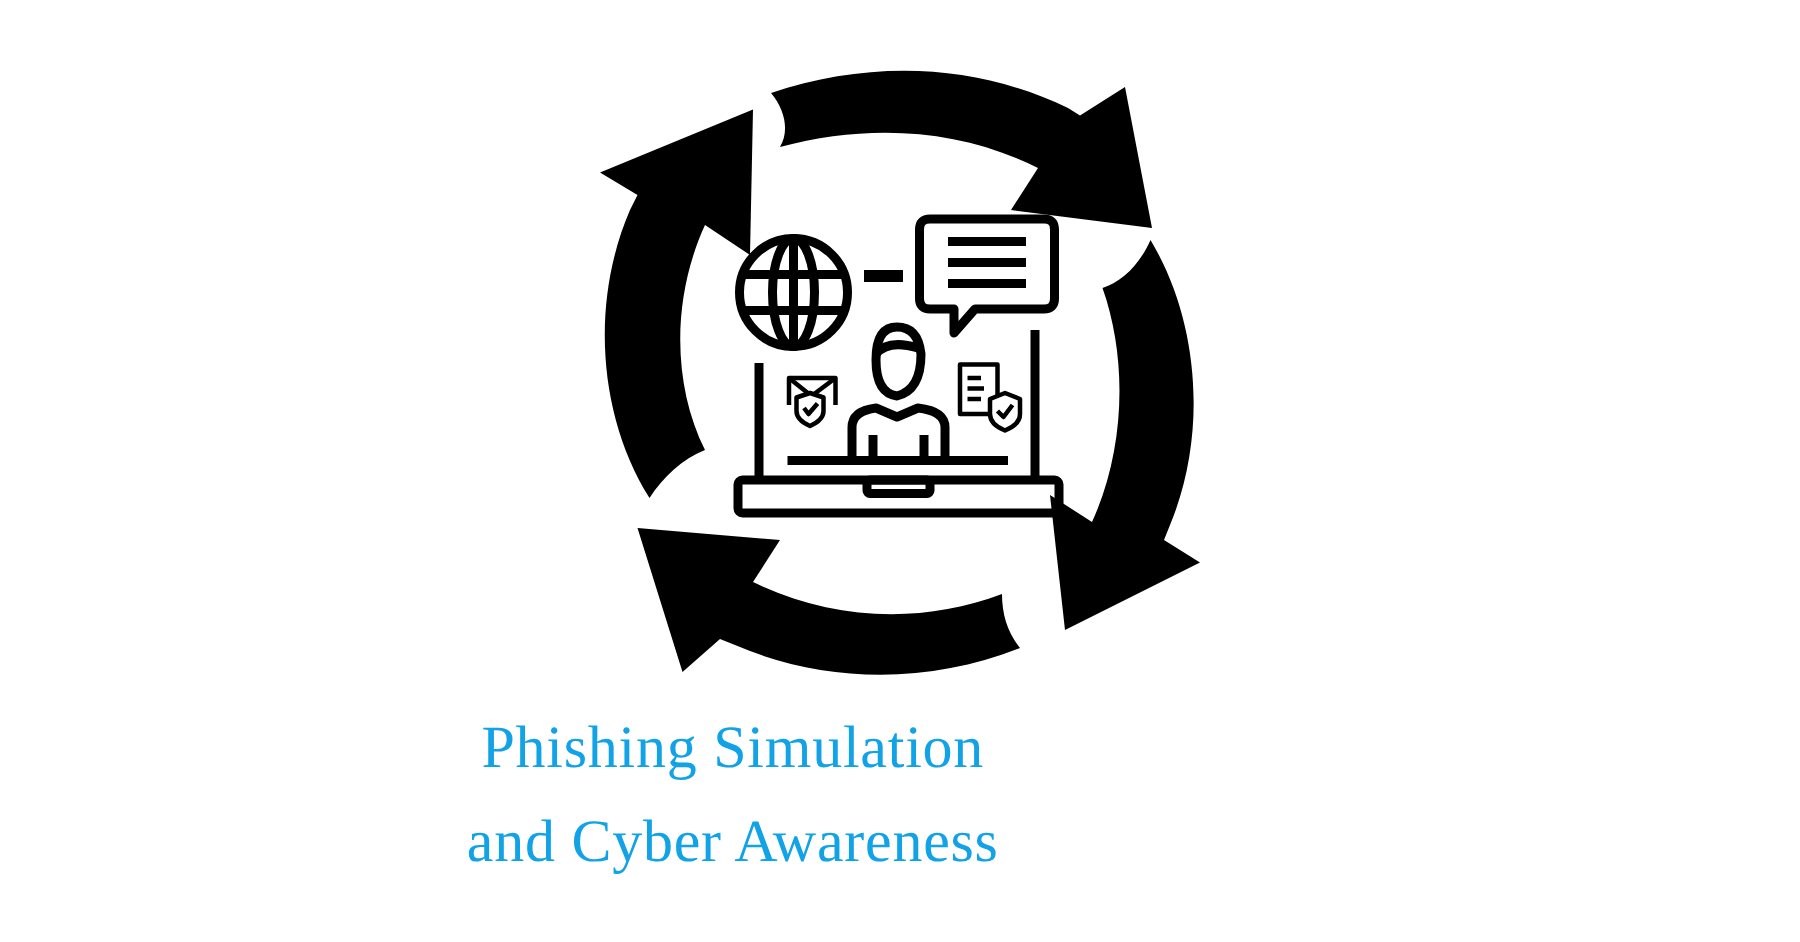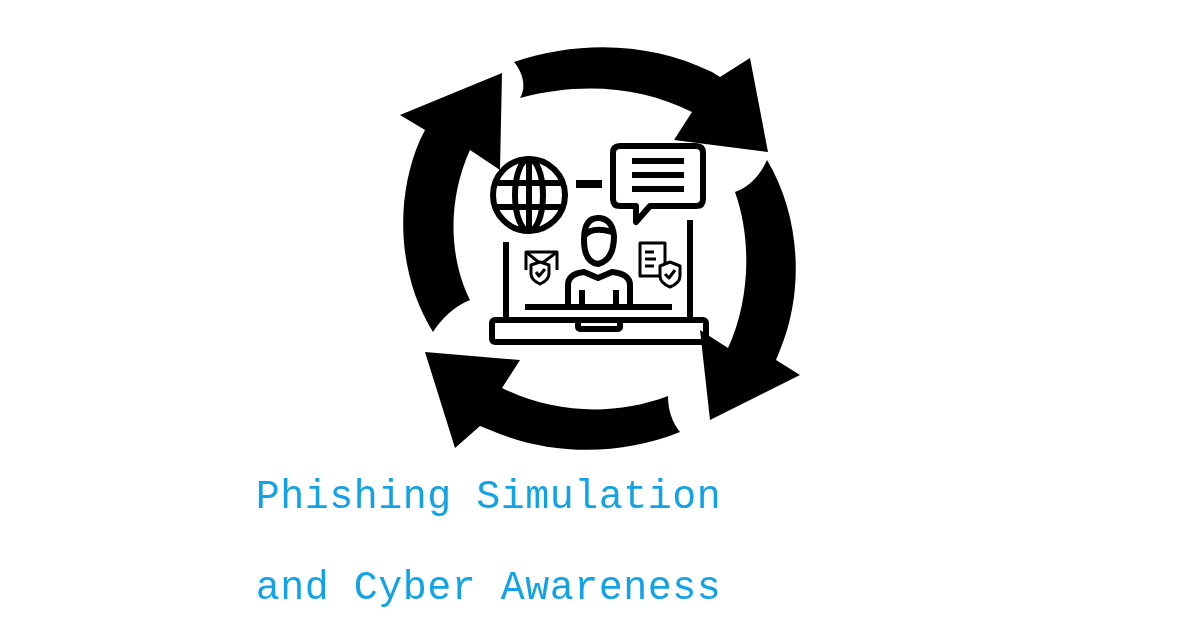--- a/index.html
+++ b/index.html
@@ -1,20 +1,20 @@
 <!DOCTYPE html>
 <html><head>
   <meta charset="utf-8">
   <style>
     html, body { margin:0; padding:0; }
     body { width:1200px; height:628px; background:#ffffff; position:relative; overflow:hidden; font-family:"DejaVu Sans", sans-serif; }
     .graphic { position:absolute; left:0; top:0; width:1200px; height:628px; }
-    .title { position:absolute; left:0; width:977px; text-align:center; font-family:Liberation Mono, monospace; font-size:40px; line-height:48px; letter-spacing:0.5px; }
+    .title { position:absolute; left:0; width:977px; text-align:center; font-family:Liberation Serif, serif; font-size:40px; line-height:48px; letter-spacing:0.5px; }
     .title.l1 { top:474px; }
-    .title.l2 { top:565px; }
+    .title.l2 { top:537px; }
   </style>
 </head>
 <body>
 
 <svg class="graphic" viewBox="0 0 1200 628" xmlns="http://www.w3.org/2000/svg">
 
   <g fill="#000">
 
     <path d="M514,62 C580,40 650,42 712,72 L720,77 L750,58 L768,152 L674,140 L692,112 C640,86 580,82 520,98 C526,88 524,74 514,62 Z"></path>
 

